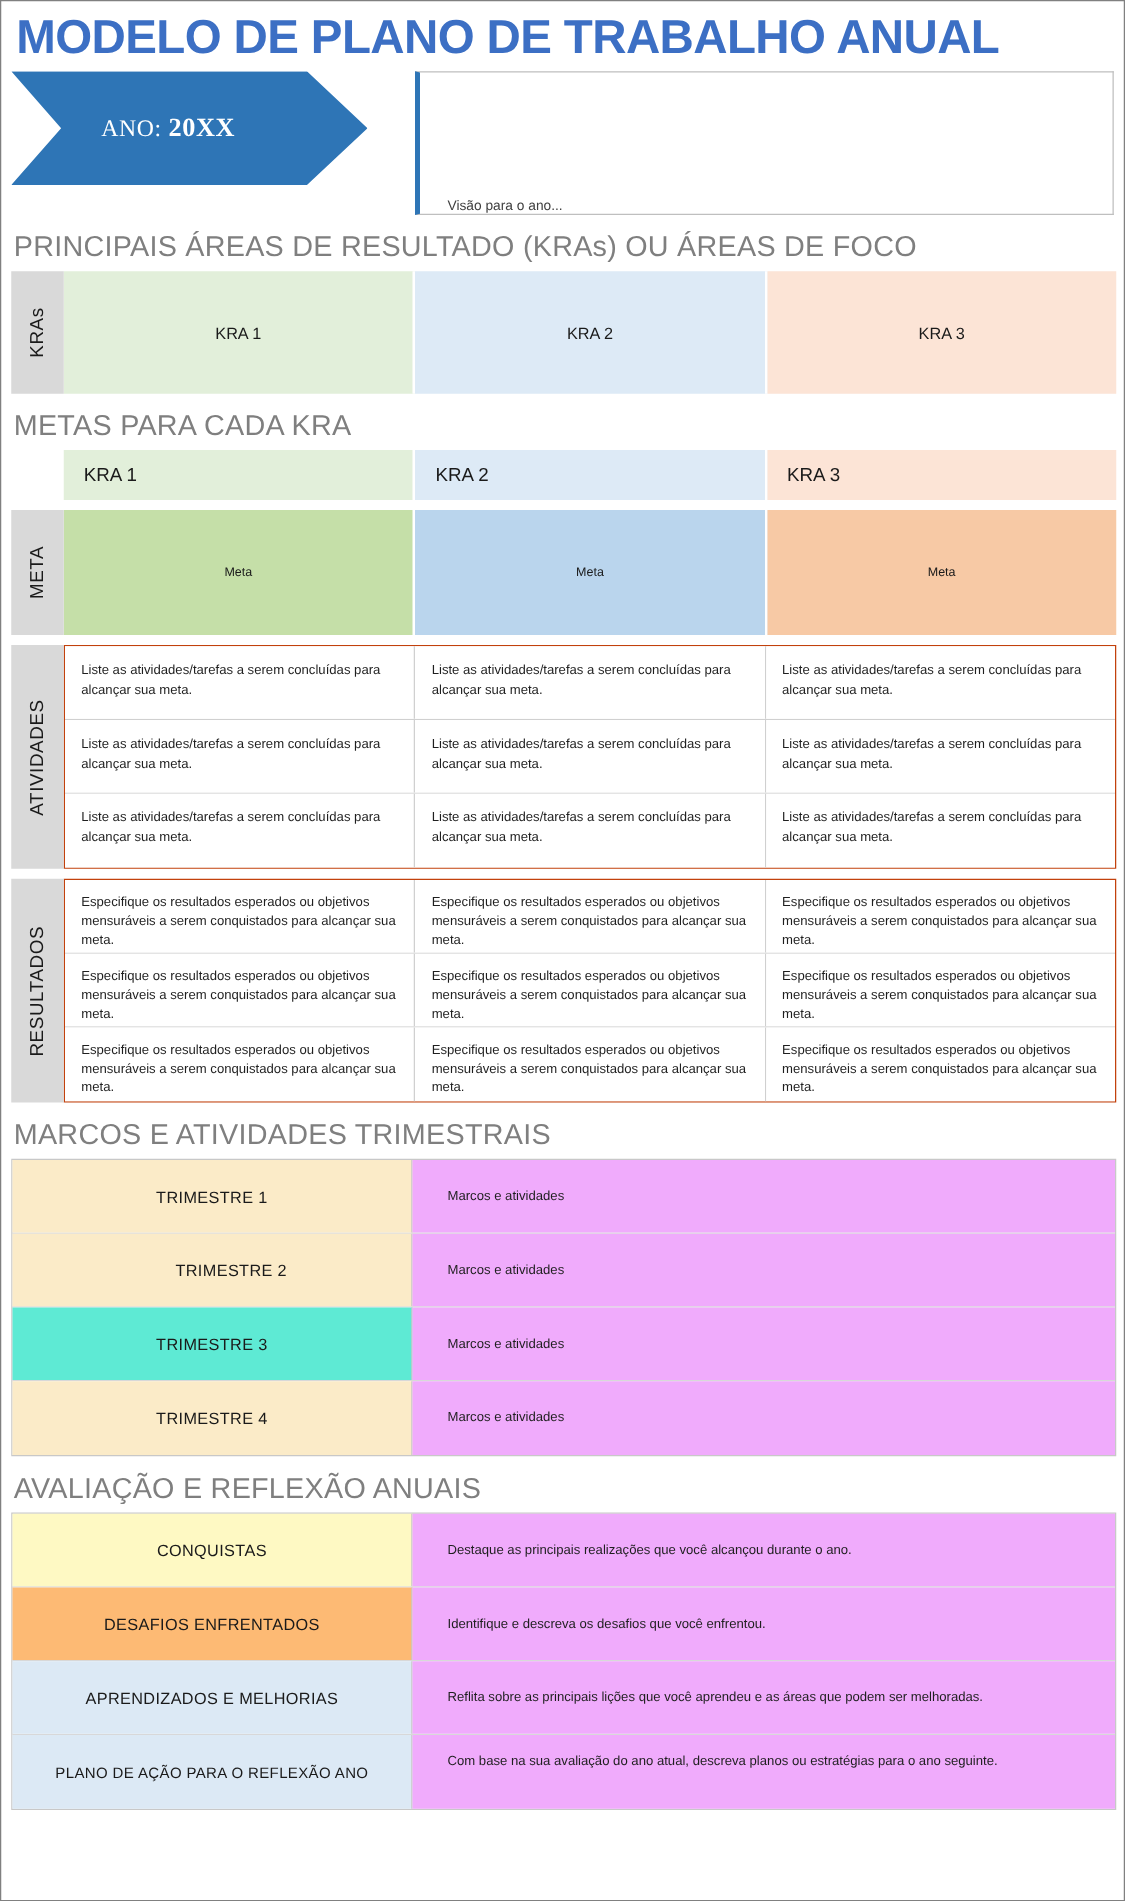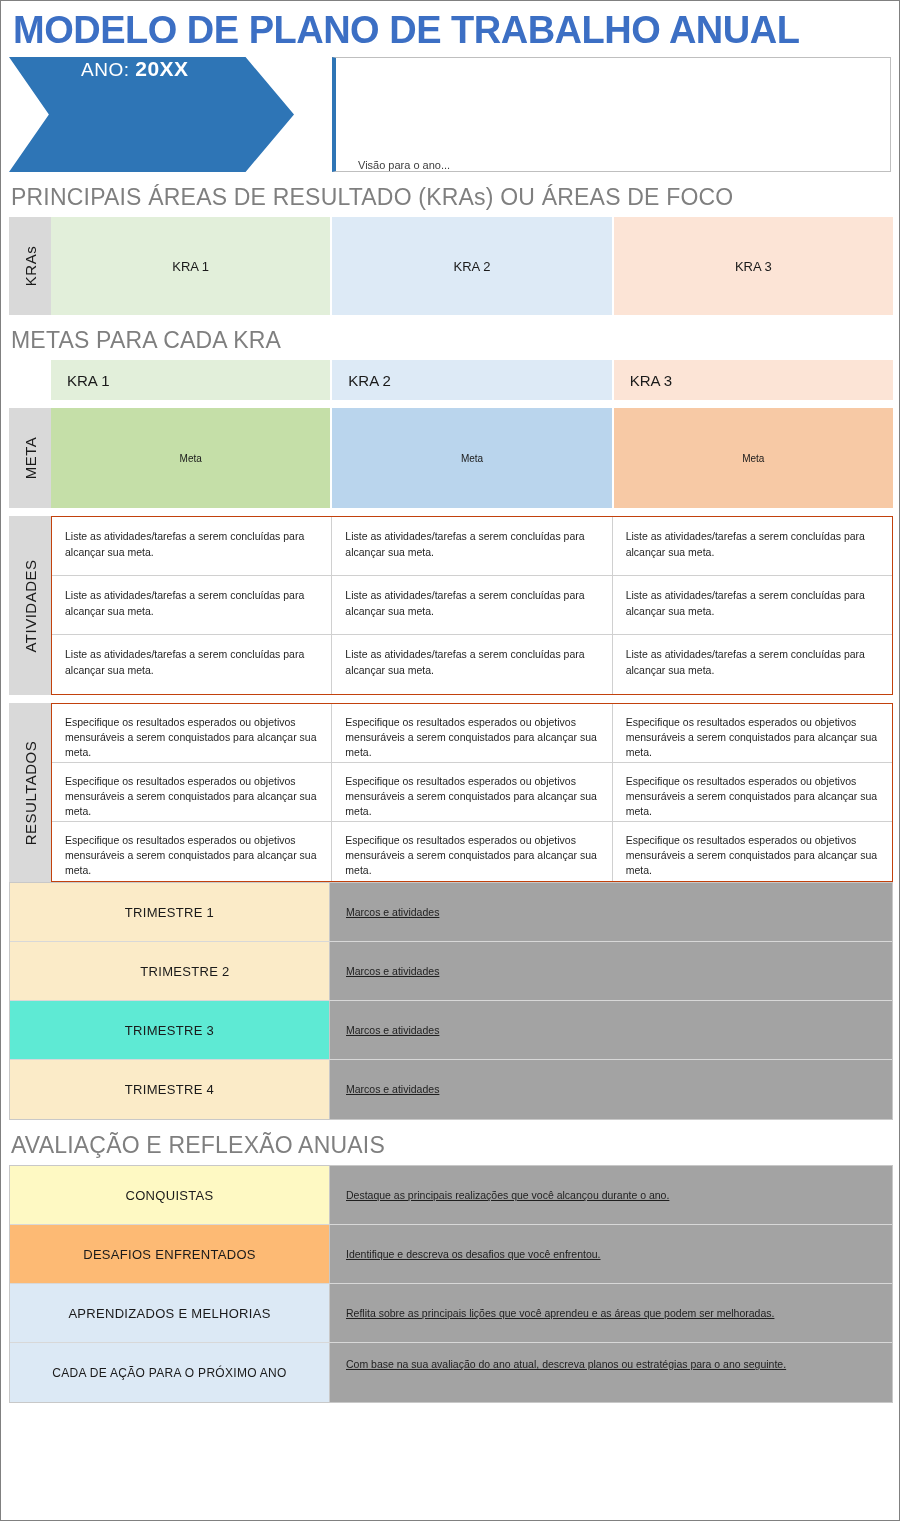--- a/index.html
+++ b/index.html
@@ -36,24 +36,26 @@
   
   .header-band {
     display: flex;
     align-items: stretch;
     height: 115px;
     margin-top: 2px;
   }
   .chevron {
     position: relative;
     width: 285px;
-    height: 115px;
+    height: 91px;
     background: #2E75B6;
     clip-path: polygon(0% 0%, 83% 0%, 100% 50%, 83% 100%, 0% 100%, 14% 50%);
     display: flex;
+    align-items: center;
+    font-family: Liberation Serif, serif;
   }
   .chevron-text {
     color: #ffffff;
     font-size: 19px;
     letter-spacing: 0.5px;
     padding-left: 72px;
     white-space: nowrap;
   }
   .chevron-text b { font-weight: bold; font-size: 21px; }
 
@@ -178,26 +180,25 @@
     color: #1a1a1a;
     letter-spacing: 0.3px;
     border-right: 1px solid #C8C8C8;
     text-align: center;
     padding: 0 6px;
   }
   .ltable-value {
     flex: 1;
     display: flex;
     align-items: center;
-    padding: 0 16px;
+    padding: 0 28px;
     font-size: 10.5px;
     color: #1f1f1f;
     line-height: 1.55;
-    background: #a3a3a3;
-    text-decoration: underline;
+    background: #f0abfc;
   }
   .ltable-value.top { align-items: flex-start; padding-top: 13px; }
 
   .q-row { height: 59px; }
   .e-row { height: 59px; }
 </style>
 </head>
 <body>
 
 <div id="page">
@@ -292,20 +293,21 @@
           </div>
           <div class="tgrid-row res-row">
             <div class="tgrid-cell res-cell">Especifique os resultados esperados ou objetivos mensuráveis a serem conquistados para alcançar sua meta.</div>
             <div class="tgrid-cell res-cell">Especifique os resultados esperados ou objetivos mensuráveis a serem conquistados para alcançar sua meta.</div>
             <div class="tgrid-cell res-cell">Especifique os resultados esperados ou objetivos mensuráveis a serem conquistados para alcançar sua meta.</div>
           </div>
         </div>
       </div>
     </div>
 
+    <div class="section-heading">MARCOS E ATIVIDADES TRIMESTRAIS</div>
     <div class="ltable">
       <div class="ltable-row q-row">
         <div class="ltable-label" style="background:#FBEBC8;">TRIMESTRE 1</div>
         <div class="ltable-value">Marcos e atividades</div>
       </div>
       <div class="ltable-row q-row">
         <div class="ltable-label" style="background:#FBEBC8;padding-left:37px;">TRIMESTRE 2</div>
         <div class="ltable-value">Marcos e atividades</div>
       </div>
       <div class="ltable-row q-row">
@@ -326,19 +328,19 @@
       </div>
       <div class="ltable-row e-row">
         <div class="ltable-label" style="background:#fdba74;">DESAFIOS ENFRENTADOS</div>
         <div class="ltable-value">Identifique e descreva os desafios que você enfrentou.</div>
       </div>
       <div class="ltable-row e-row">
         <div class="ltable-label" style="background:#DCE9F5;">APRENDIZADOS E MELHORIAS</div>
         <div class="ltable-value">Reflita sobre as principais lições que você aprendeu e as áreas que podem ser melhoradas.</div>
       </div>
       <div class="ltable-row e-row">
-        <div class="ltable-label" style="background:#DCE9F5; font-size:12px;">CADA DE AÇÃO PARA O PRÓXIMO ANO</div>
+        <div class="ltable-label" style="background:#DCE9F5; font-size:12px;">PLANO DE AÇÃO PARA O REFLEXÃO ANO</div>
         <div class="ltable-value top">Com base na sua avaliação do ano atual, descreva planos ou estratégias para o ano seguinte.</div>
       </div>
     </div>
 
   </div>
 </div>
 
 </body></html>

